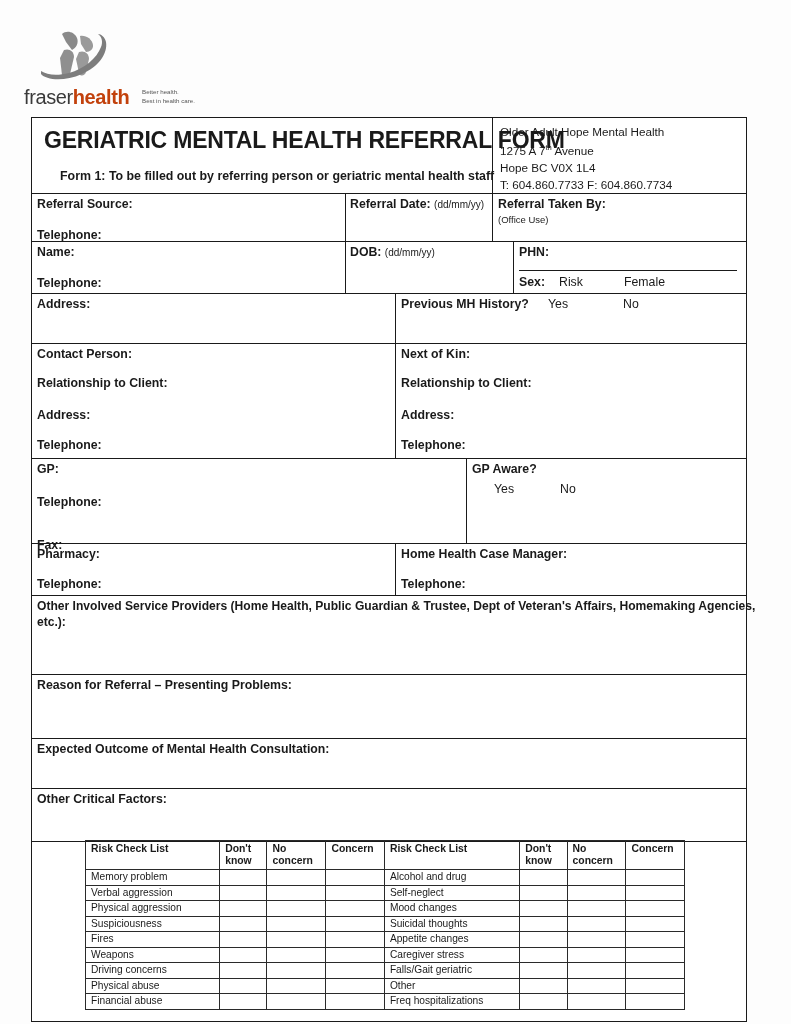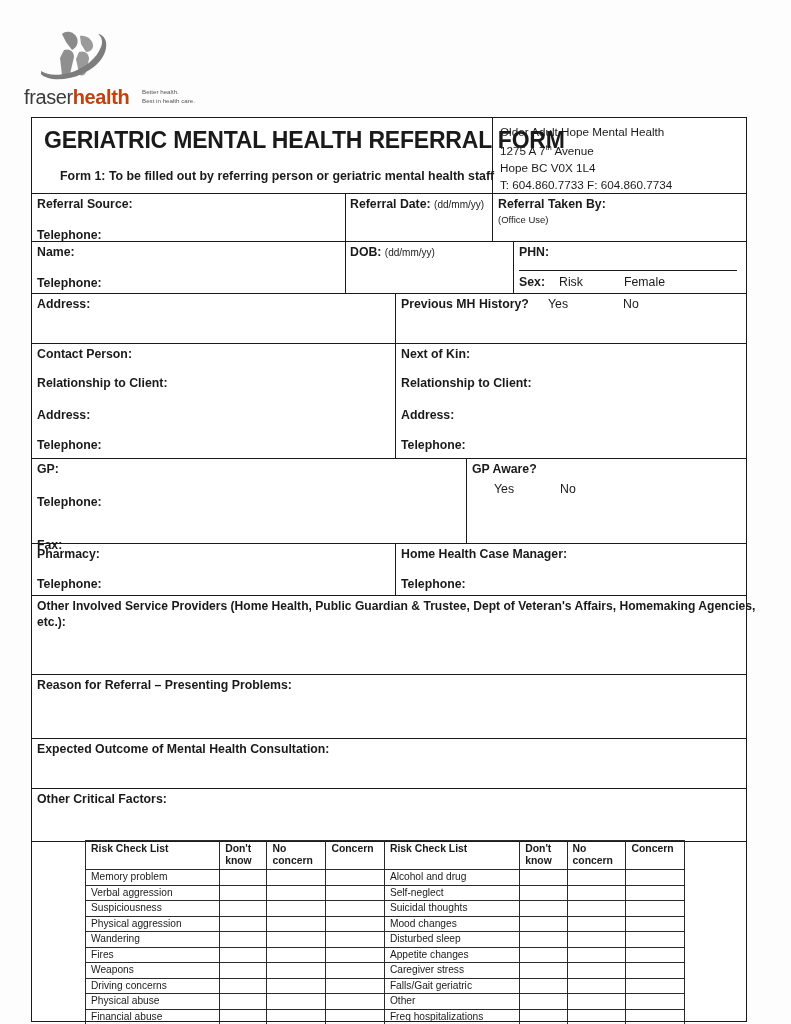--- a/index.html
+++ b/index.html
@@ -176,45 +176,35 @@
             <td class="c-name">Verbal aggression</td>
             <td class="c-dk"></td>
             <td class="c-nc"></td>
             <td class="c-cn"></td>
             <td class="c-name">Self-neglect</td>
             <td class="c-dk"></td>
             <td class="c-nc"></td>
             <td class="c-cn"></td>
           </tr>
           <tr>
+            <td class="c-name">Physical aggression</td>
+            <td class="c-dk"></td>
+            <td class="c-nc"></td>
+            <td class="c-cn"></td>
+            <td class="c-name">Mood changes</td>
+            <td class="c-dk"></td>
+            <td class="c-nc"></td>
+            <td class="c-cn"></td>
+          </tr>
+          <tr>
             <td class="c-name">Suspiciousness</td>
             <td class="c-dk"></td>
             <td class="c-nc"></td>
             <td class="c-cn"></td>
             <td class="c-name">Suicidal thoughts</td>
-            <td class="c-dk"></td>
-            <td class="c-nc"></td>
-            <td class="c-cn"></td>
-          </tr>
-          <tr>
-            <td class="c-name">Physical aggression</td>
-            <td class="c-dk"></td>
-            <td class="c-nc"></td>
-            <td class="c-cn"></td>
-            <td class="c-name">Mood changes</td>
-            <td class="c-dk"></td>
-            <td class="c-nc"></td>
-            <td class="c-cn"></td>
-          </tr>
-          <tr>
-            <td class="c-name">Wandering</td>
-            <td class="c-dk"></td>
-            <td class="c-nc"></td>
-            <td class="c-cn"></td>
-            <td class="c-name">Disturbed sleep</td>
             <td class="c-dk"></td>
             <td class="c-nc"></td>
             <td class="c-cn"></td>
           </tr>
           <tr>
             <td class="c-name">Fires</td>
             <td class="c-dk"></td>
             <td class="c-nc"></td>
             <td class="c-cn"></td>
             <td class="c-name">Appetite changes</td>

